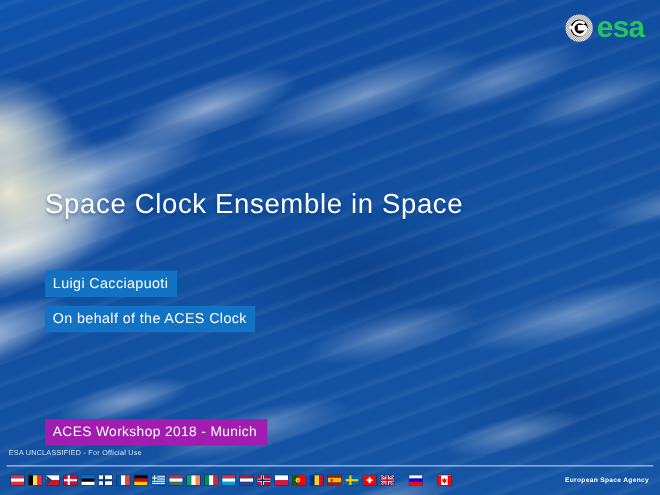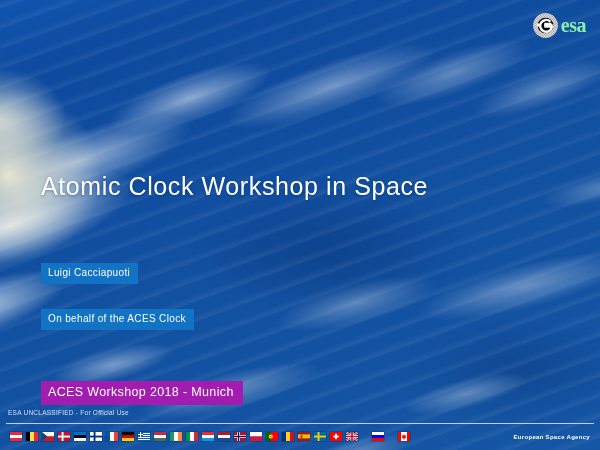--- a/index.html
+++ b/index.html
@@ -108,26 +108,26 @@
 
   
   .esa-logo {
     position:absolute;
     right:14px; top:8px;
     display:flex; align-items:center; gap:2px;
     height:34px;
   }
   .esa-mark { width:27px; height:27px; display:block; }
   .esa-word {
-    color:#86efac;
-    font-size:20px;
+    color:#22c55e;
+    font-size:27px;
     font-weight:700;
     letter-spacing:-0.5px;
     line-height:1;
-    font-family:Liberation Serif, serif;
+    font-family:Liberation Sans, sans-serif;
   }
 
   
   .title {
     position:absolute;
     left:41px; top:172px;
     color:#ffffff;
     font-size:25px;
     font-weight:400;
     letter-spacing:0.6px;
@@ -139,26 +139,25 @@
   .hl-block {
     position:absolute;
     left:41px; top:246px;
     display:flex; flex-direction:column;
     align-items:flex-start;
     gap:8px;
   }
   .hl {
     background:#1272c4;
     color:#ffffff;
-    font-size:10px;
+    font-size:13px;
     line-height:1;
     padding:5px 8px 6px 7px;
     white-space:nowrap;
     letter-spacing:0.35px;
-    margin-top:17px;
   }
 
   .venue-wrap {
     position:absolute;
     left:41px; top:381px;
   }
   .venue {
     display:inline-block;
     background:#a21caf;
     color:#ffffff;
@@ -238,21 +237,21 @@
       </defs>
       <circle cx="50" cy="50" r="46" fill="url(#grid)"></circle>
       <circle cx="50" cy="50" r="29" fill="#000000"></circle>
       <circle cx="24" cy="48" r="6.5" fill="#ffffff"></circle>
       <path d="M68 36 a22 22 0 1 0 6 18 L50 54 L50 44 L72 44" fill="none" stroke="#ffffff" stroke-width="9"></path>
       <rect x="46" y="44" width="30" height="9" fill="#ffffff"></rect>
     </svg>
     <span class="esa-word">esa</span>
   </div>
 
-  <div class="title">Atomic Clock Workshop in Space</div>
+  <div class="title">Space Clock Ensemble in Space</div>
 
   <div class="hl-block">
     <span class="hl">Luigi Cacciapuoti</span>
     <span class="hl">On behalf of the ACES Clock</span>
   </div>
 
   <div class="venue-wrap">
     <span class="venue">ACES Workshop 2018 - Munich</span>
   </div>
 

